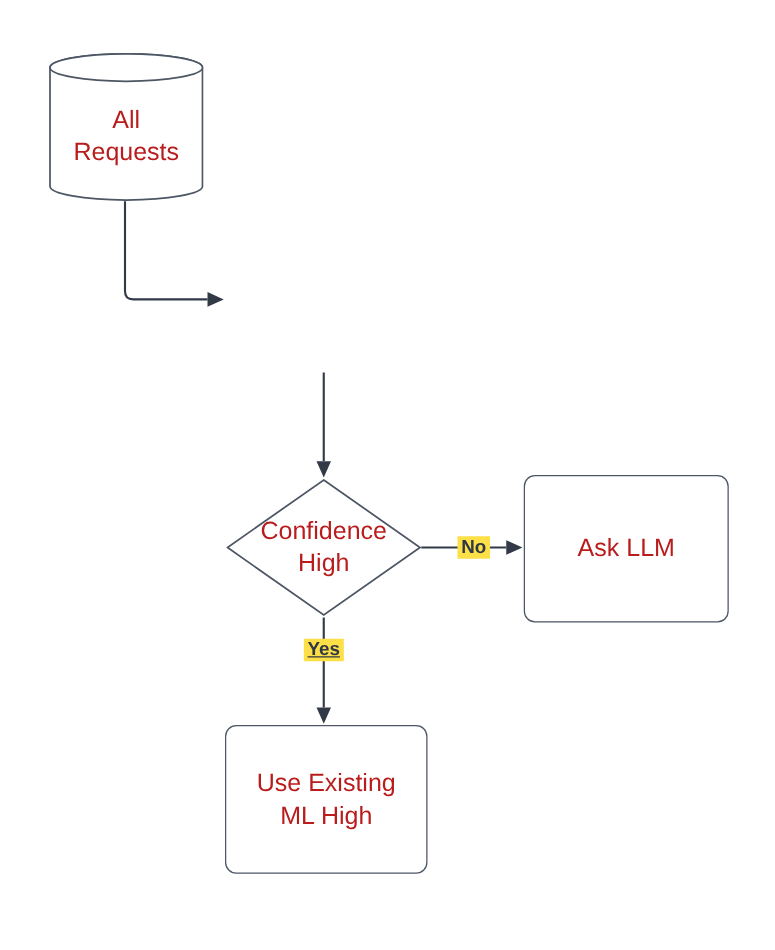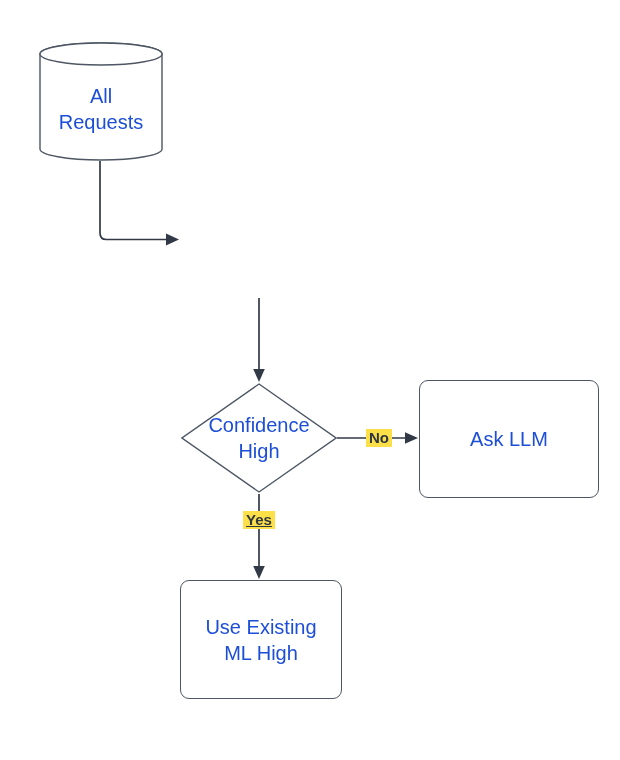--- a/index.html
+++ b/index.html
@@ -32,21 +32,21 @@
     stroke: none;
   }
   .node {
     position: absolute;
     display: flex;
     align-items: center;
     justify-content: center;
     box-sizing: border-box;
   }
   .node-label {
-    color: #1d4ed8;
+    color: #b91c1c;
     font-size: 20px;
     line-height: 26px;
     text-align: center;
     white-space: pre-line;
     user-select: none;
   }
   .rect-node {
     background: #ffffff;
     border: 1.4px solid #4d5664;
     border-radius: 9px;
@@ -117,21 +117,21 @@
 
 
   <div class="node node-diamond" style="left:181px; top:383px; width:156px; height:110px;">
     <svg class="shape-svg" viewBox="0 0 156 110" xmlns="http://www.w3.org/2000/svg">
       <polygon class="outline" points="78,1 155,55 78,109 1,55"></polygon>
     </svg>
     <div class="node-label">Confidence
 High</div>
   </div>
 
-  <div class="node rect-node" style="left:419px; top:380px; width:180px; height:118px;">
+  <div class="node rect-node" style="left:419px; top:380px; width:164px; height:118px;">
     <div class="node-label">Ask LLM</div>
   </div>
 
   <div class="node rect-node" style="left:180px; top:580px; width:162px; height:119px;">
     <div class="node-label">Use Existing
 ML High</div>
   </div>
 
   <div class="edge-label" style="left:379px; top:438px;">No</div>
   <div class="edge-label" style="left:259px; top:520px;text-decoration:underline;">Yes</div>

